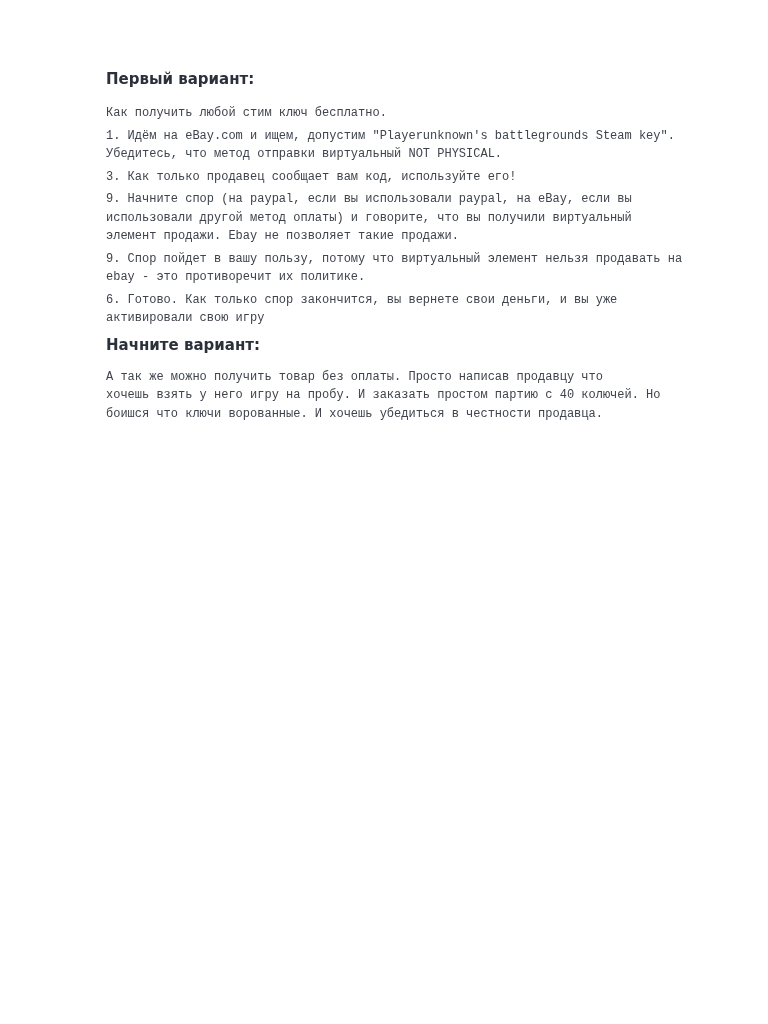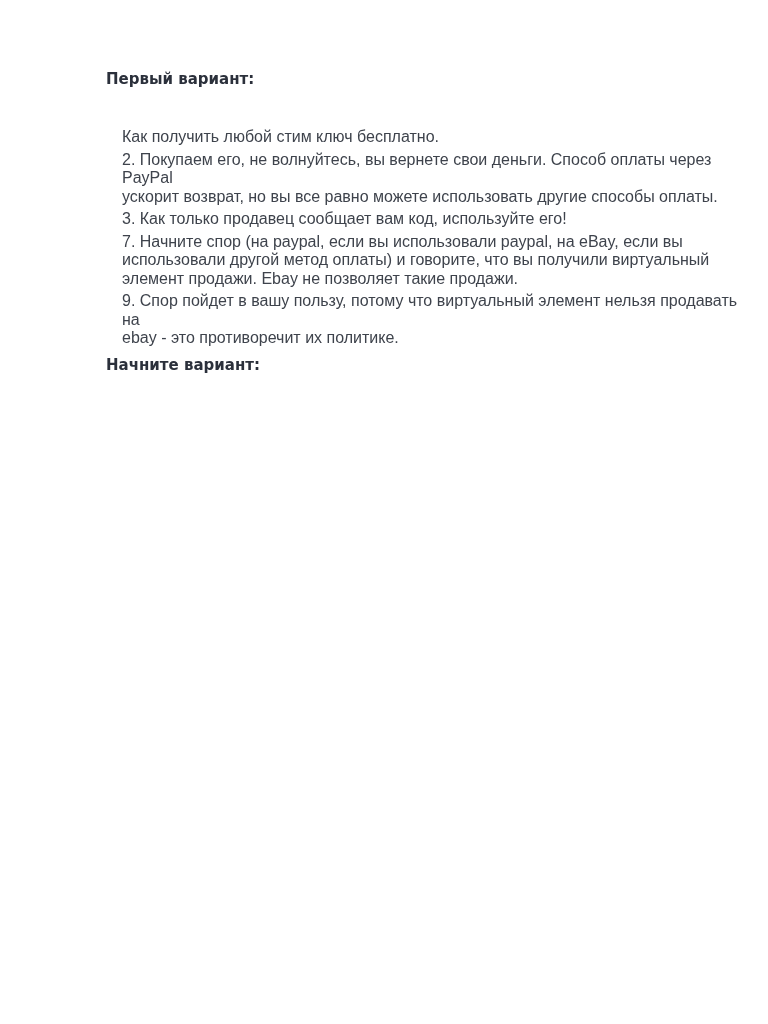--- a/index.html
+++ b/index.html
@@ -22,46 +22,52 @@
   .heading {
     font-family: "DejaVu Sans", "Liberation Sans", sans-serif;
     font-weight: bold;
     font-size: 15px;
     line-height: 18px;
     color: var(--heading-text, #2b303b);
     margin: 8px 0 14px 0;
   }
   .heading.h-first {
     margin-top: 0;
-    margin-bottom: 40px;
+    margin-bottom: 16px;
   }
   .para {
-    font-size: 16px;
+    font-size: 12px;
     line-height: 18.5px;
     color: var(--body-text, #3e434c);
-    margin: 0 0 4px 16px;
+    margin: 0 0 4px 0;
     white-space: pre-line;
+    font-family: Liberation Mono, monospace;
   }
 </style>
 </head>
 <body>
 
 <div class="page">
 
   <section>
     <h2 class="heading h-first">Первый вариант:</h2>
     <p class="para">Как получить любой стим ключ бесплатно.</p>
-    <p class="para">2. Покупаем его, не волнуйтесь, вы вернете свои деньги. Способ оплаты через PayPal
-ускорит возврат, но вы все равно можете использовать другие способы оплаты.</p>
+    <p class="para">1. Идём на eBay.com и ищем, допустим "Playerunknown's battlegrounds Steam key".
+Убедитесь, что метод отправки виртуальный NOT PHYSICAL.</p>
     <p class="para">3. Как только продавец сообщает вам код, используйте его!</p>
-    <p class="para">7. Начните спор (на paypal, если вы использовали paypal, на eBay, если вы
+    <p class="para">9. Начните спор (на paypal, если вы использовали paypal, на eBay, если вы
 использовали другой метод оплаты) и говорите, что вы получили виртуальный
 элемент продажи. Ebay не позволяет такие продажи.</p>
     <p class="para">9. Спор пойдет в вашу пользу, потому что виртуальный элемент нельзя продавать на
 ebay - это противоречит их политике.</p>
+    <p class="para">6. Готово. Как только спор закончится, вы вернете свои деньги, и вы уже
+активировали свою игру</p>
   </section>
 
   <section>
     <h2 class="heading">Начните вариант:</h2>
+    <p class="para">А так же можно получить товар без оплаты. Просто написав продавцу что
+хочешь взять у него игру на пробу. И заказать простом партию с 40 колючей. Но
+боишся что ключи ворованные. И хочешь убедиться в честности продавца.</p>
   </section>
 
 
 </div>
 
 </body></html>

